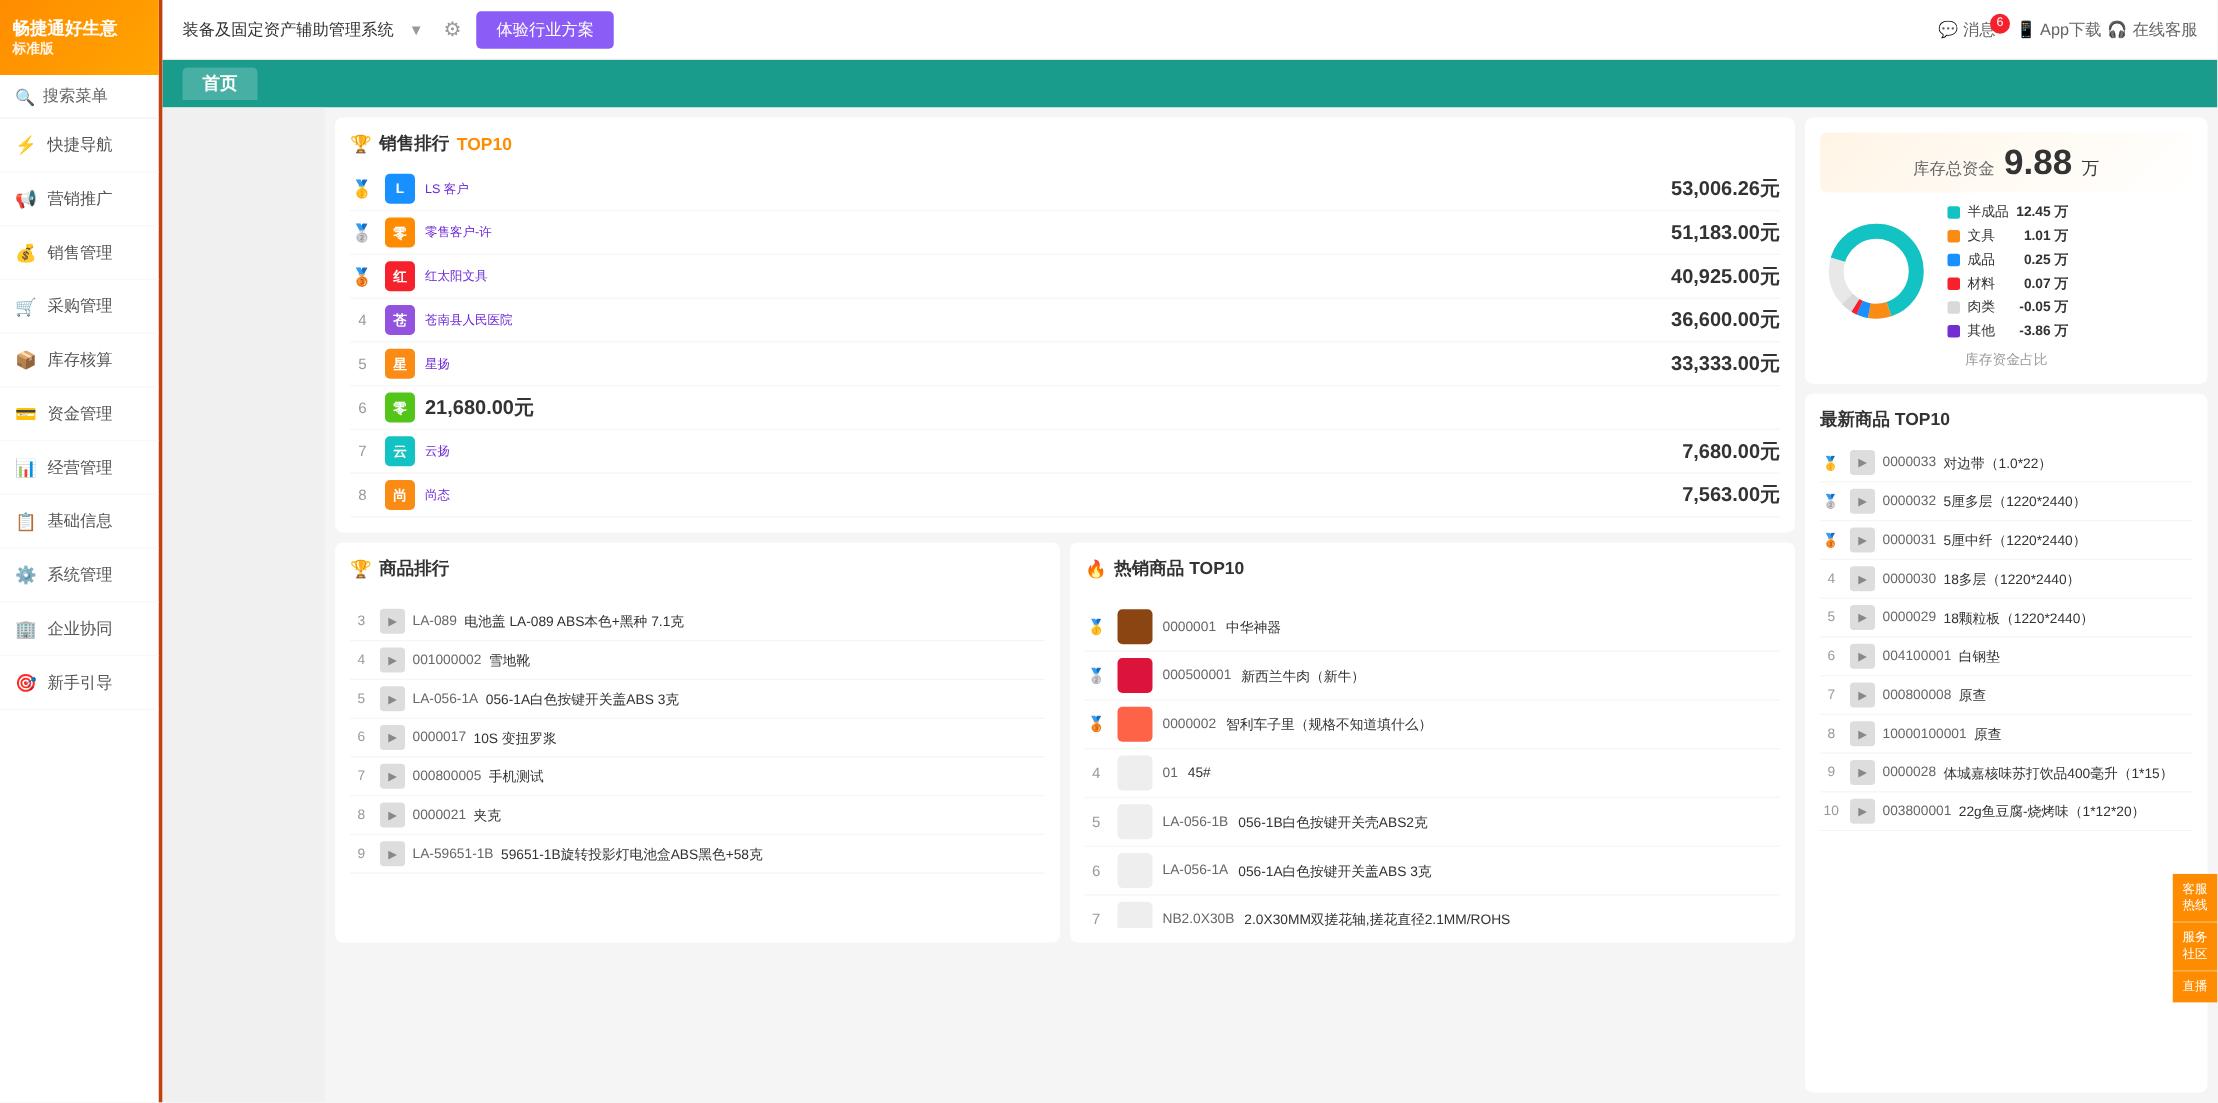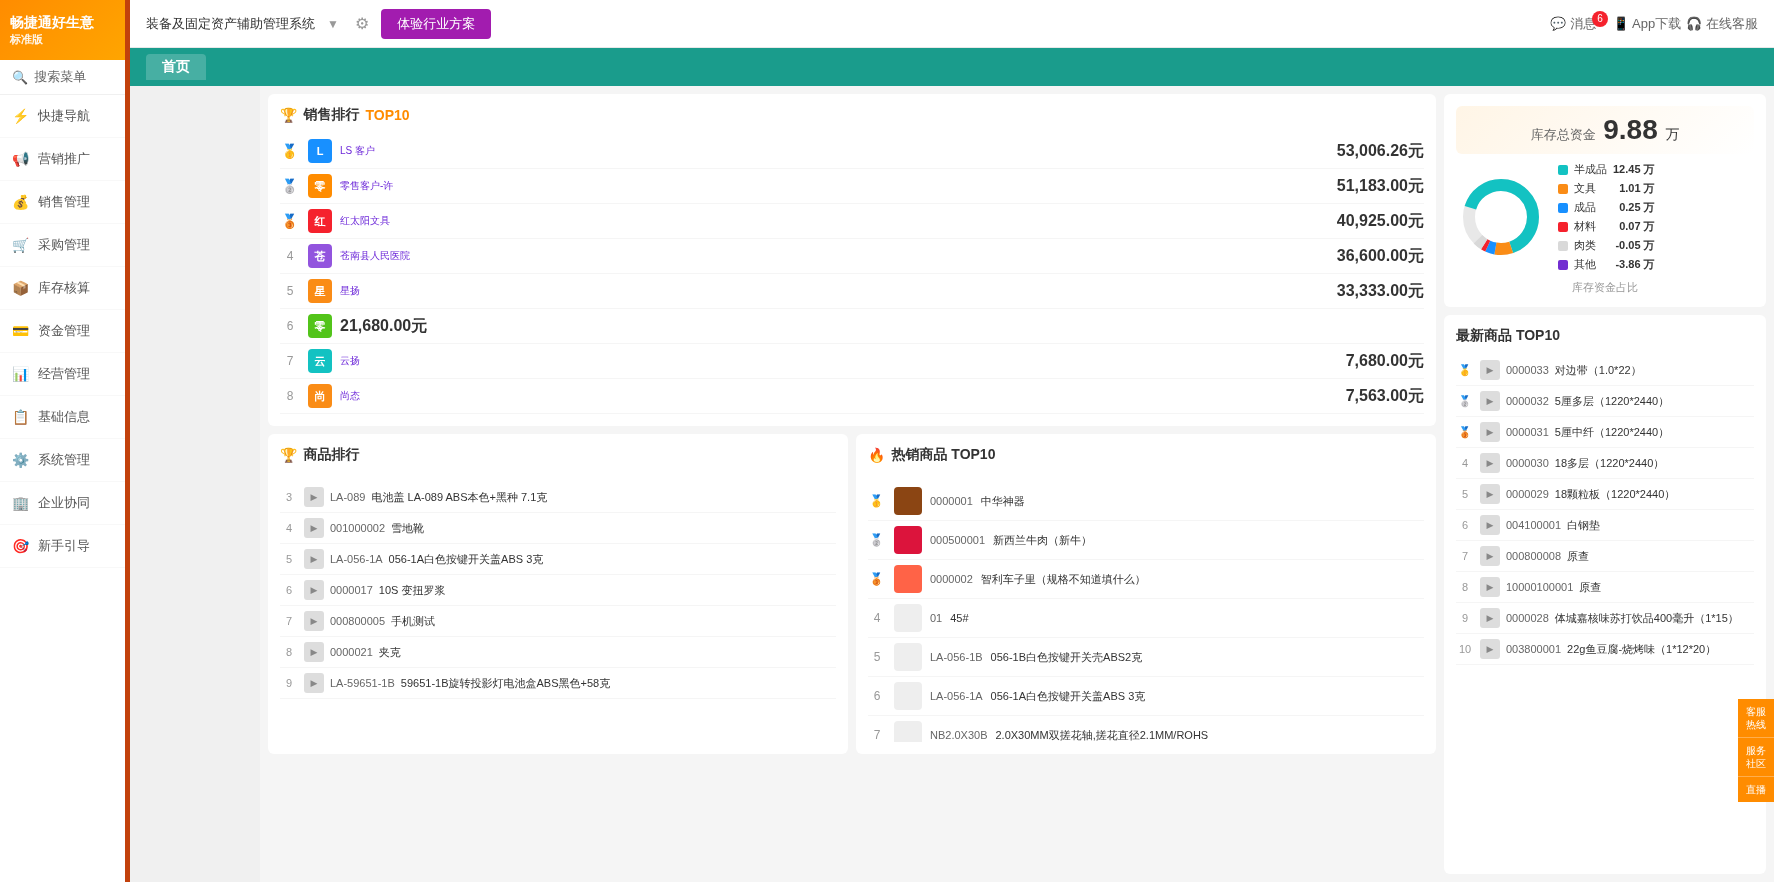--- a/index.html
+++ b/index.html
@@ -2,21 +2,21 @@
 <html><head>
   <meta charset="utf-8">
   <style>
     * { margin: 0; padding: 0; box-sizing: border-box; }
     body { font-family: 'Microsoft YaHei', Arial, sans-serif; font-size: 13px; background: #f5f5f5; display: flex; height: 882px; overflow: hidden; }
 
     
     .sidebar {
       width: 130px;
       background: #fff;
-      border-right: 5px solid #c2410c;
+      border-right: 3px solid #c2410c;
       display: flex;
       flex-direction: column;
       flex-shrink: 0;
     }
     .sidebar-logo {
       background: linear-gradient(135deg, #ff8c00, #ffa500);
       padding: 12px 10px;
       color: #fff;
       font-size: 12px;
       font-weight: bold;
@@ -59,21 +59,21 @@
       background: #fff;
       border-bottom: 1px solid #e8e8e8;
       display: flex;
       align-items: center;
       padding: 0 16px;
       gap: 12px;
     }
     .topbar-dropdown { color: #999; font-size: 12px; cursor: pointer; }
     .topbar-gear { color: #999; font-size: 16px; cursor: pointer; margin-left: 4px; }
     .topbar-trial-btn {
-      background: #a21caf;
+      background: #8b5cf6;
       color: #fff;
       border: none;
       padding: 6px 16px;
       border-radius: 4px;
       cursor: pointer;
       font-size: 13px;
     }
     .topbar-right {
       display: flex;
       align-items: center;

